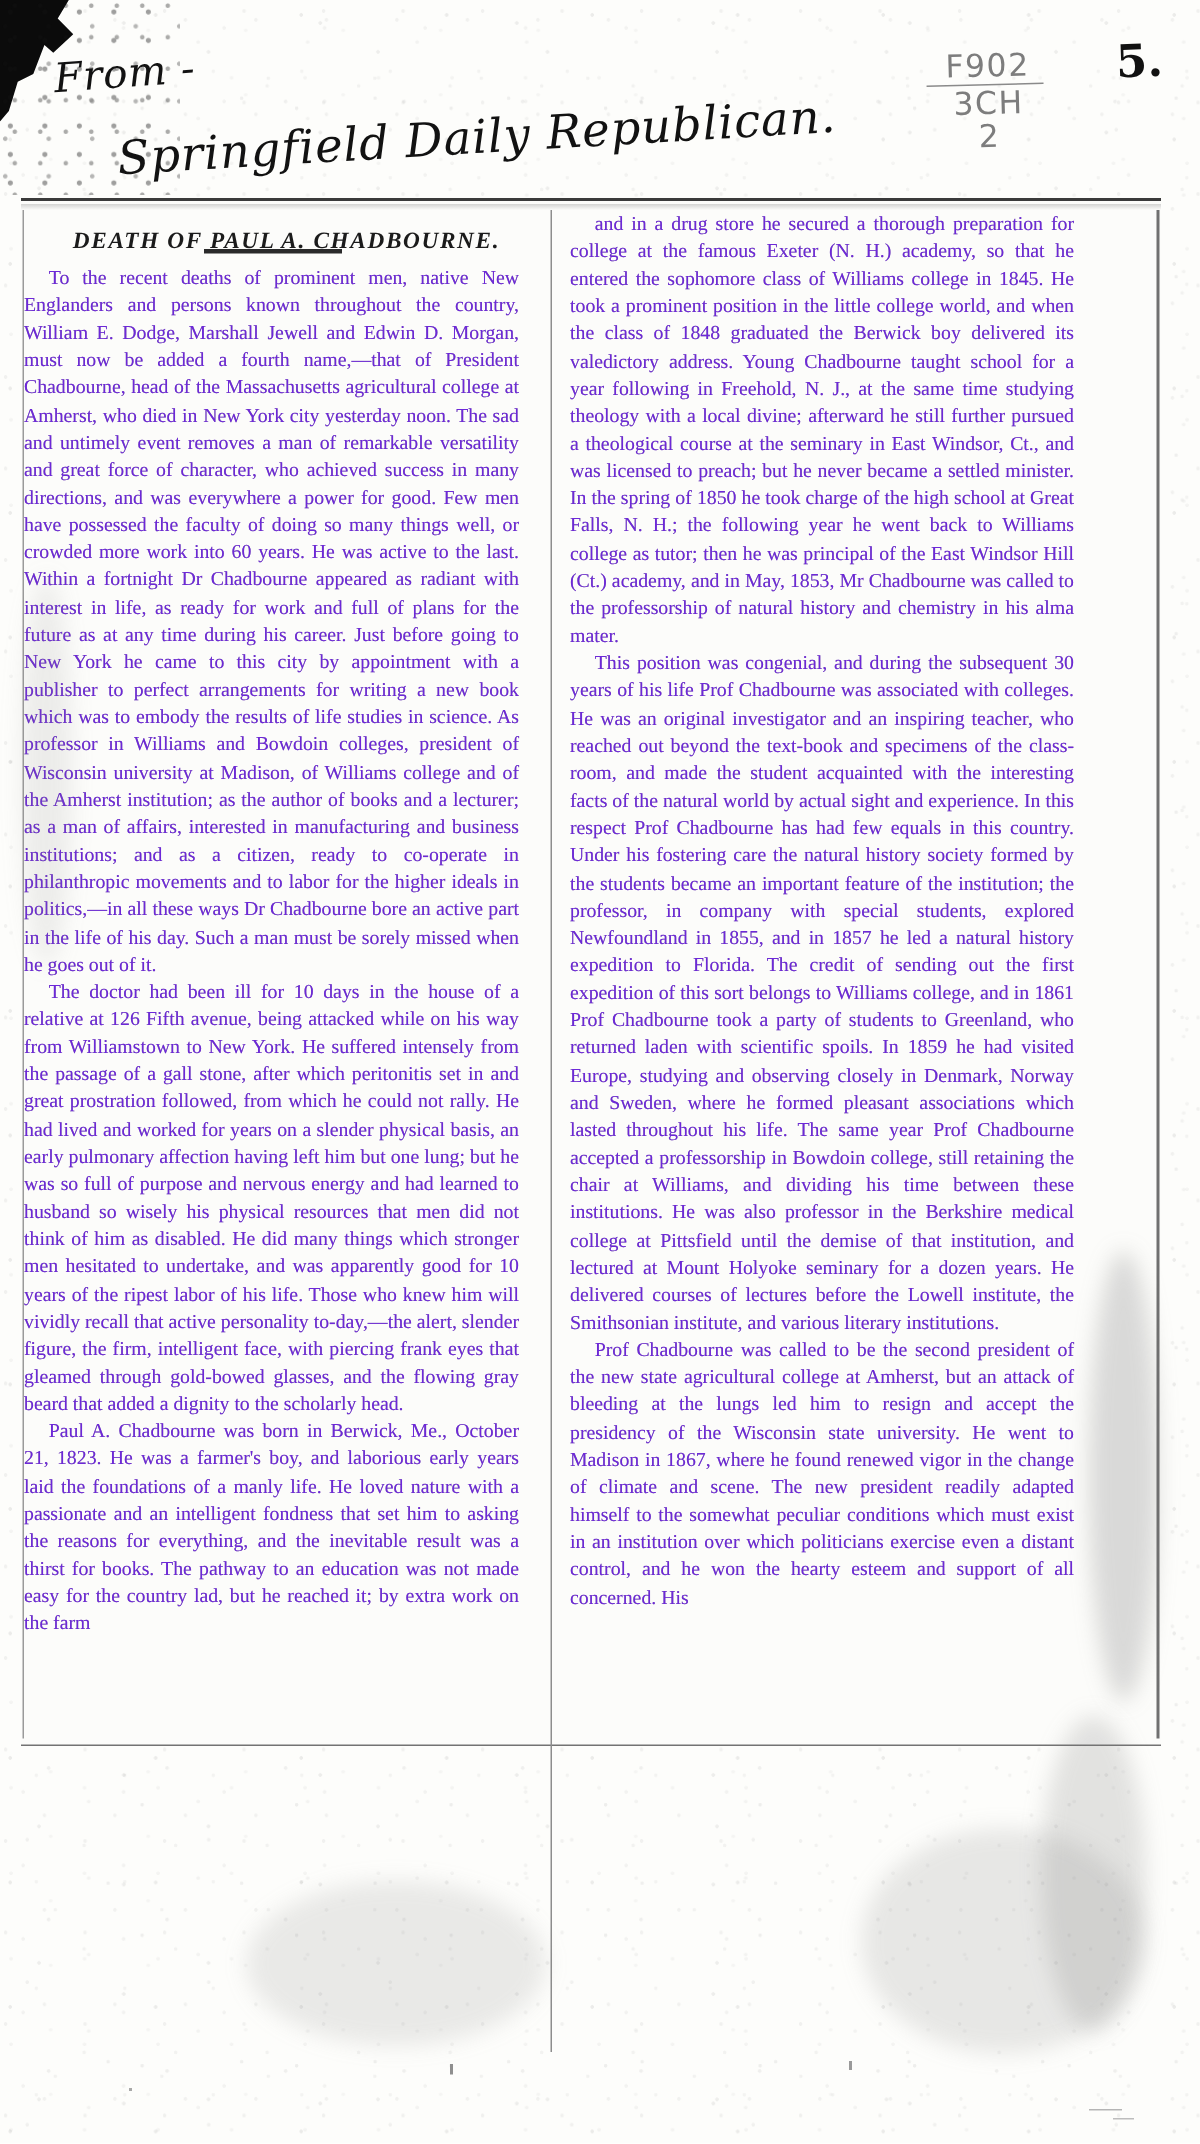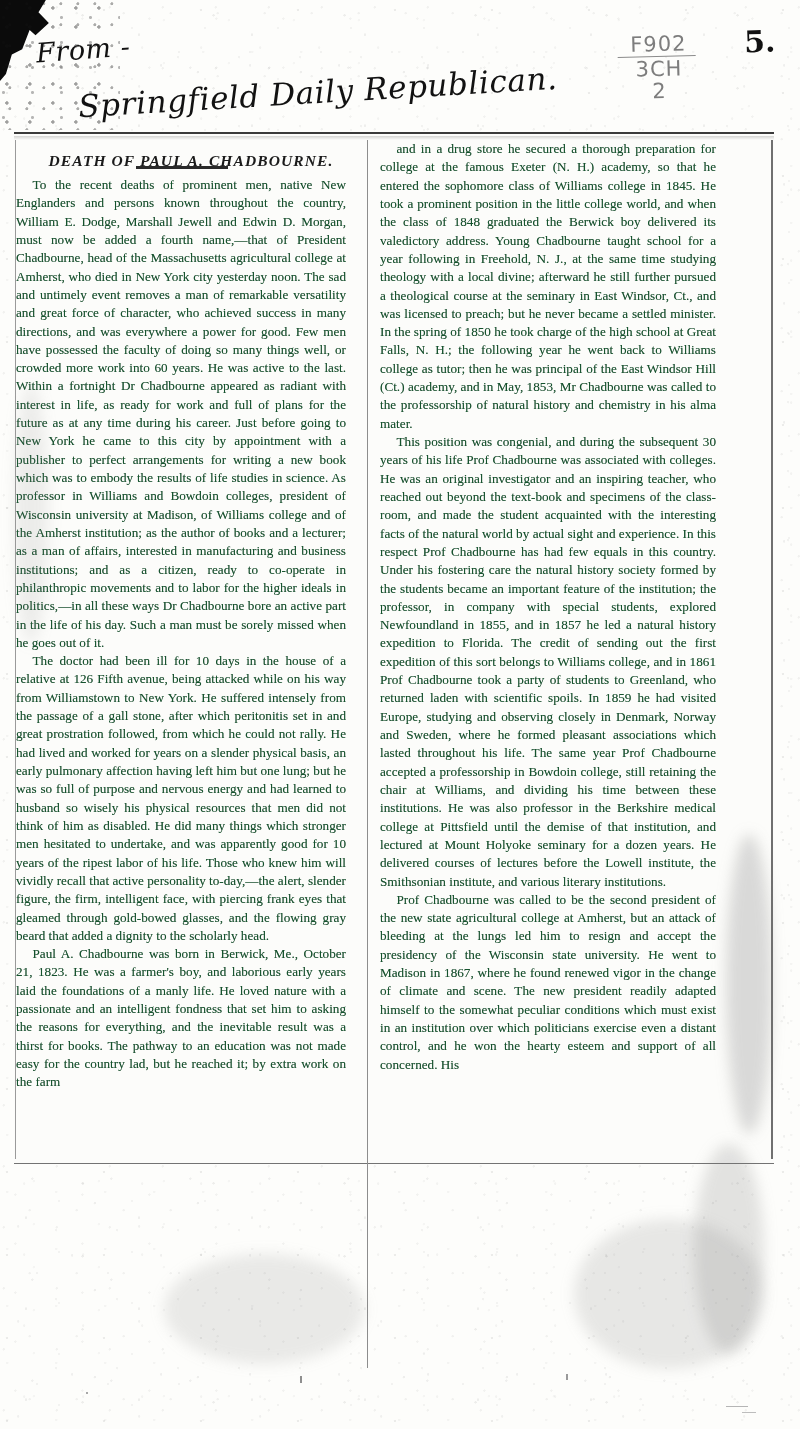--- a/index.html
+++ b/index.html
@@ -206,21 +206,21 @@
   }
 
   .para {
     margin: 0;
     text-indent: 1.25em;
   }
   .para + .para { margin-top: 0; }
 
   
   .column {
-    color: #14532d;
+    color: #6d28d9;
     text-shadow: 0 0 .35px rgba(0,0,0,.35);
   }
 
   
   .smudge {
     position: absolute;
     pointer-events: none;
     border-radius: 50%;
     filter: blur(7px);
   }

